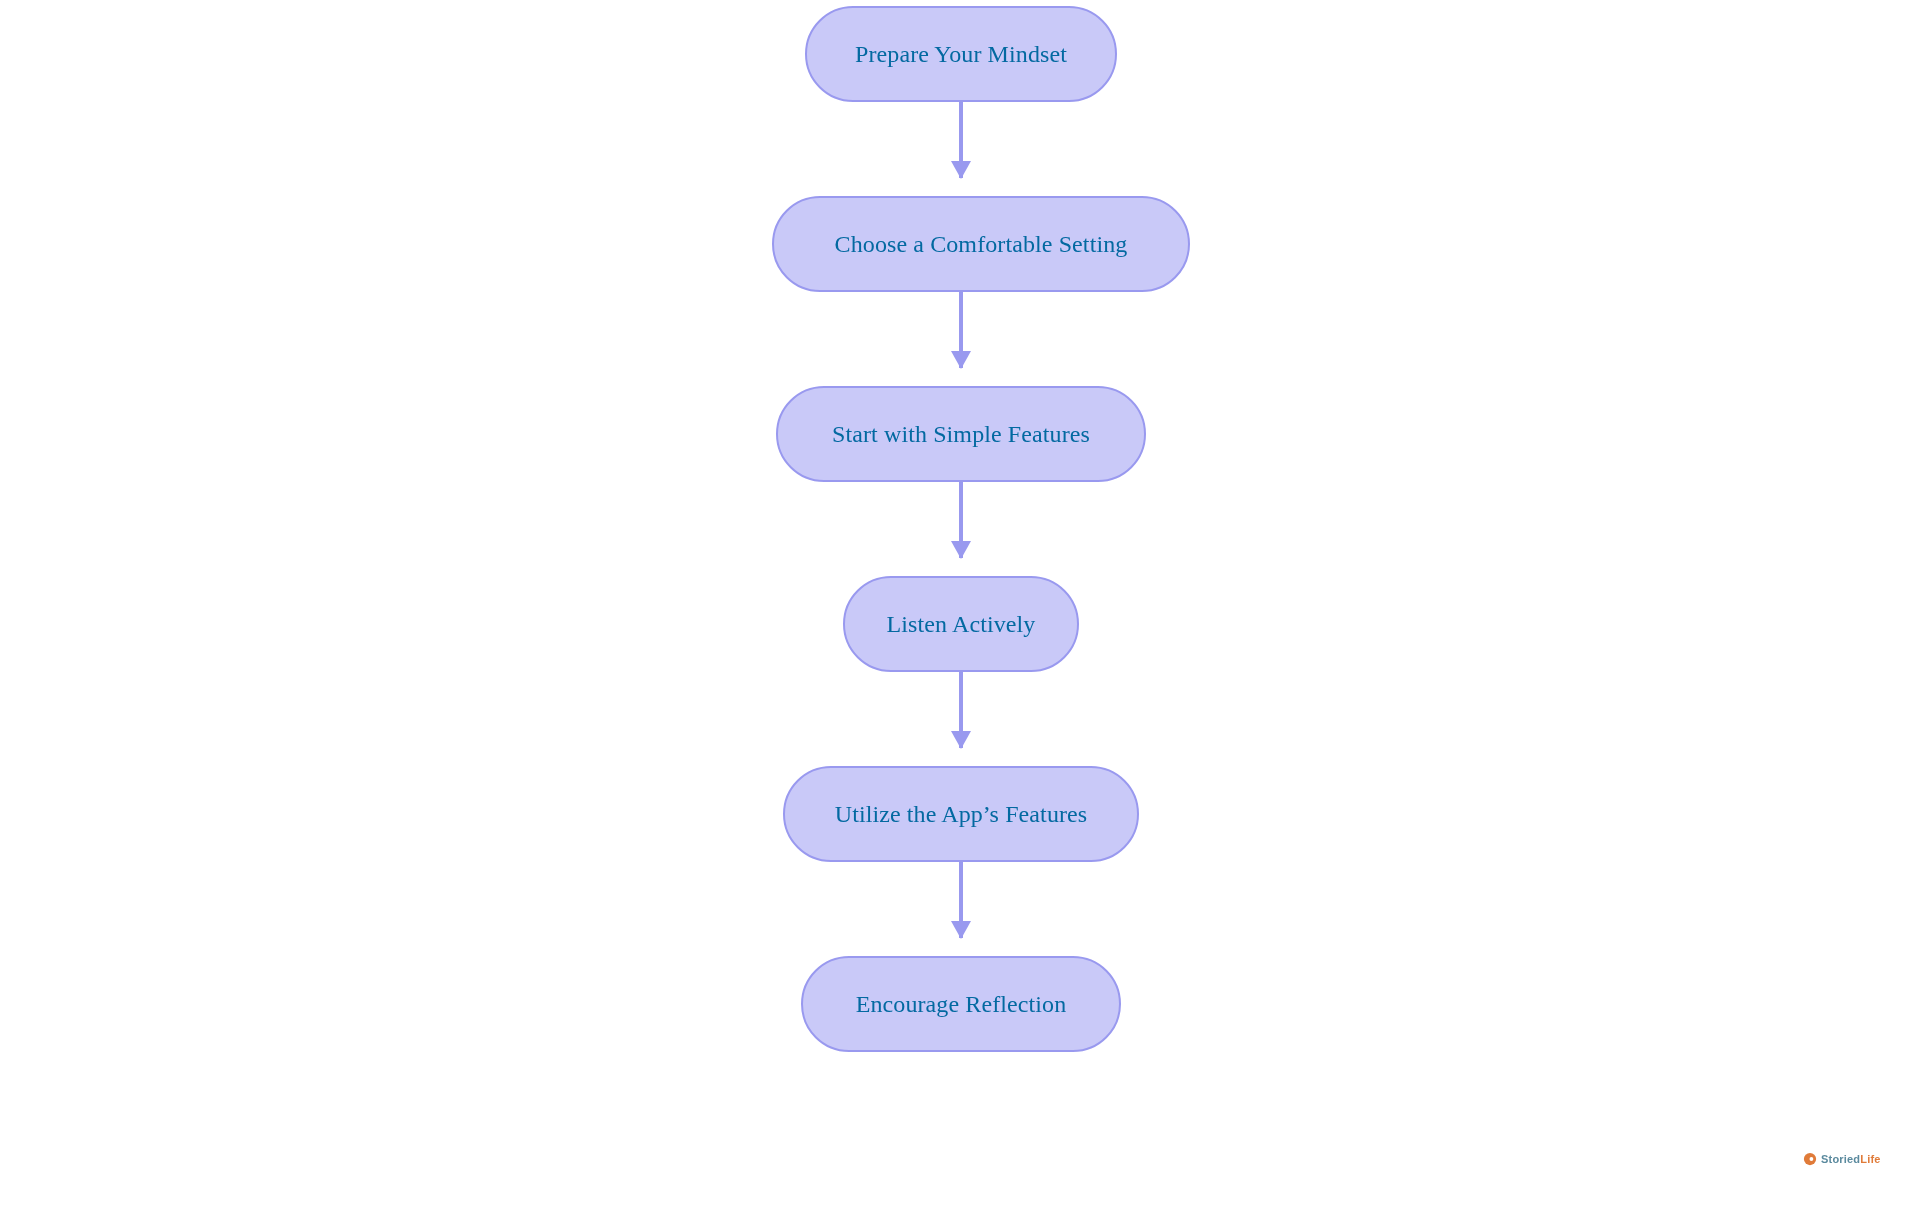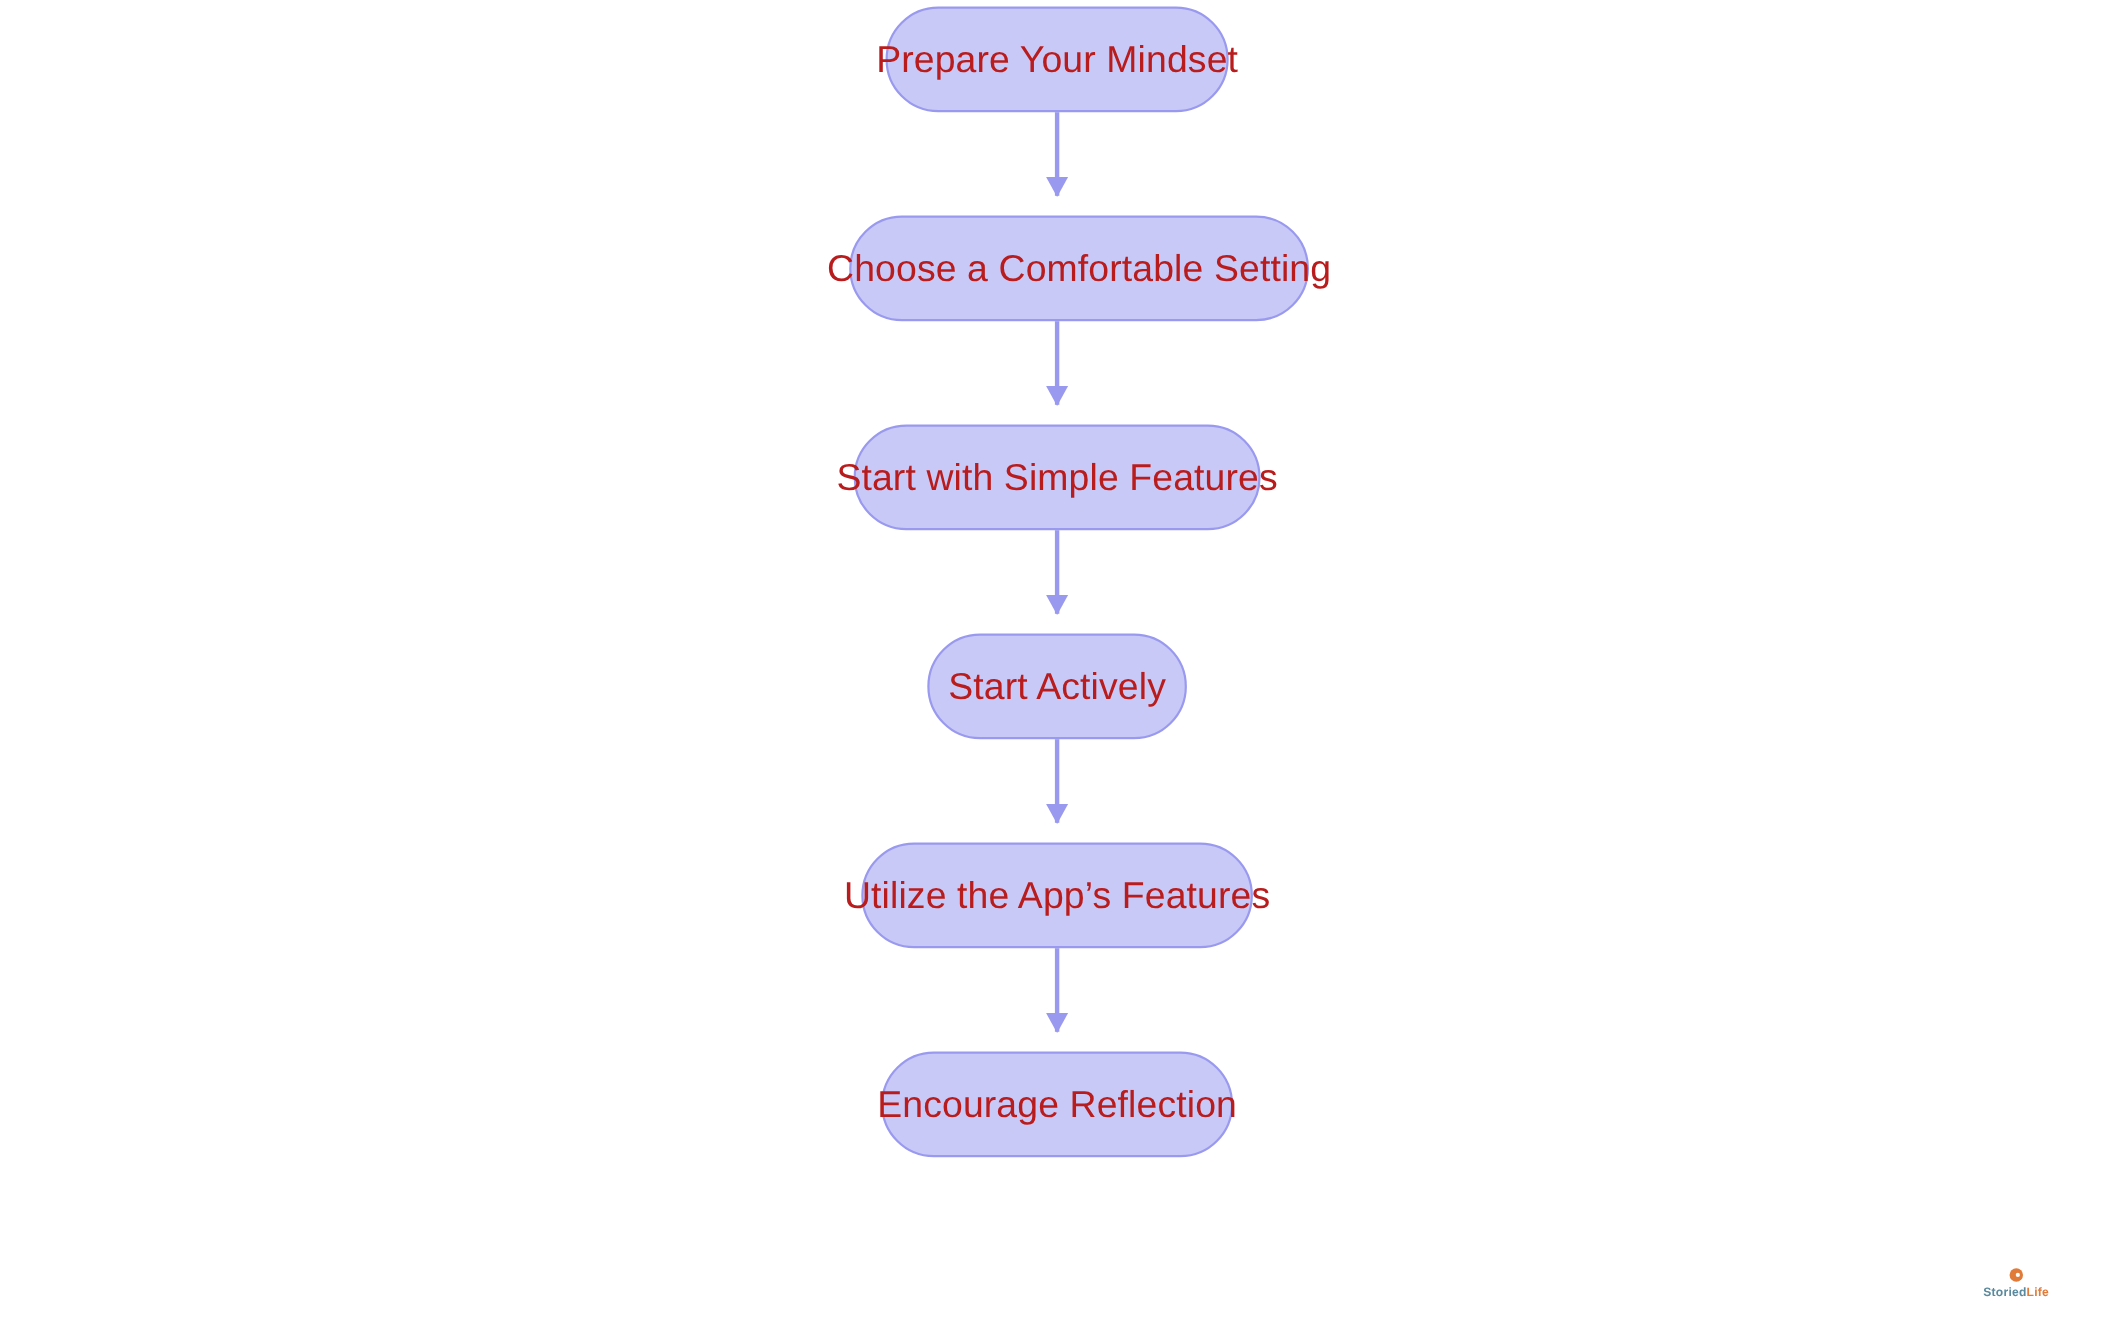--- a/index.html
+++ b/index.html
@@ -28,23 +28,23 @@
     box-sizing: border-box;
     display: flex;
     align-items: center;
     justify-content: center;
     background: #c9c9f8;
     border: 2px solid #9999ef;
     border-radius: 999px;
     height: 96px;
   }
   .node-label {
-    color: #b91c1c;
-    font-family: Liberation Sans, sans-serif;
-    font-size: 34px;
+    color: #0369a1;
+    font-family: Liberation Serif, serif;
+    font-size: 24px;
     font-weight: 400;
     letter-spacing: 0.1px;
     white-space: nowrap;
     line-height: 1;
   }
 
   .node-1 { left: 805px;  top: 6px;    width: 312px; }
   .node-2 { left: 772px;  top: 196px;  width: 418px; }
   .node-3 { left: 776px;  top: 386px;  width: 370px; }
   .node-4 { left: 843px;  top: 576px;  width: 236px; }
@@ -83,21 +83,20 @@
   .conn-5 { top: 862px; height: 76px; }
 
   
   #watermark {
     position: absolute;
     left: 1803px;
     top: 1152px;
     display: flex;
     align-items: center;
     gap: 4px;
-    flex-direction: column;
   }
   #watermark .wm-mark {
     width: 14px;
     height: 14px;
     flex: 0 0 14px;
   }
   #watermark .wm-text {
     font-family: "Liberation Sans", sans-serif;
     font-size: 11px;
     font-weight: 700;
@@ -134,21 +133,21 @@
   <div class="node node-3">
     <span class="node-label">Start with Simple Features</span>
   </div>
 
   <div class="connector conn-3">
     <span class="conn-line"></span>
     <span class="conn-head"></span>
   </div>
 
   <div class="node node-4">
-    <span class="node-label">Start Actively</span>
+    <span class="node-label">Listen Actively</span>
   </div>
 
   <div class="connector conn-4">
     <span class="conn-line"></span>
     <span class="conn-head"></span>
   </div>
 
   <div class="node node-5">
     <span class="node-label">Utilize the App’s Features</span>
   </div>

